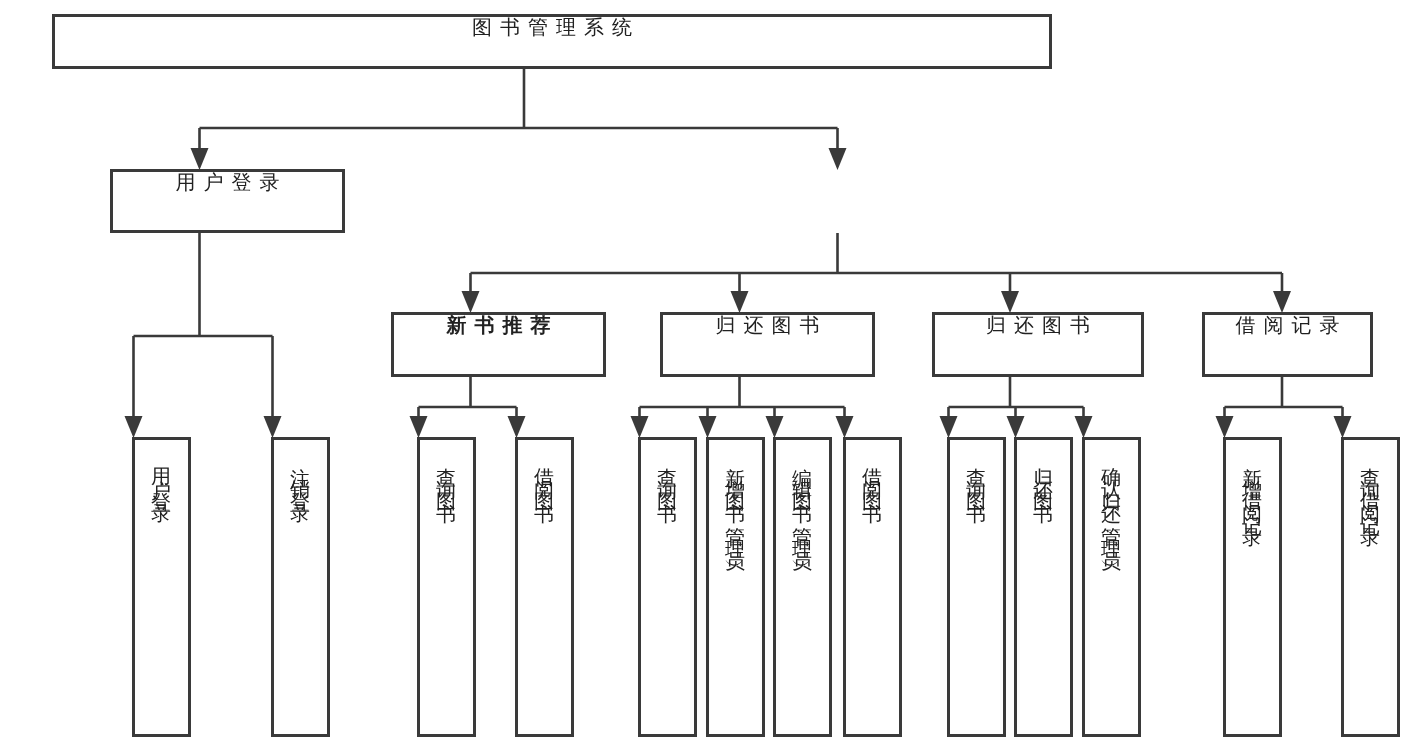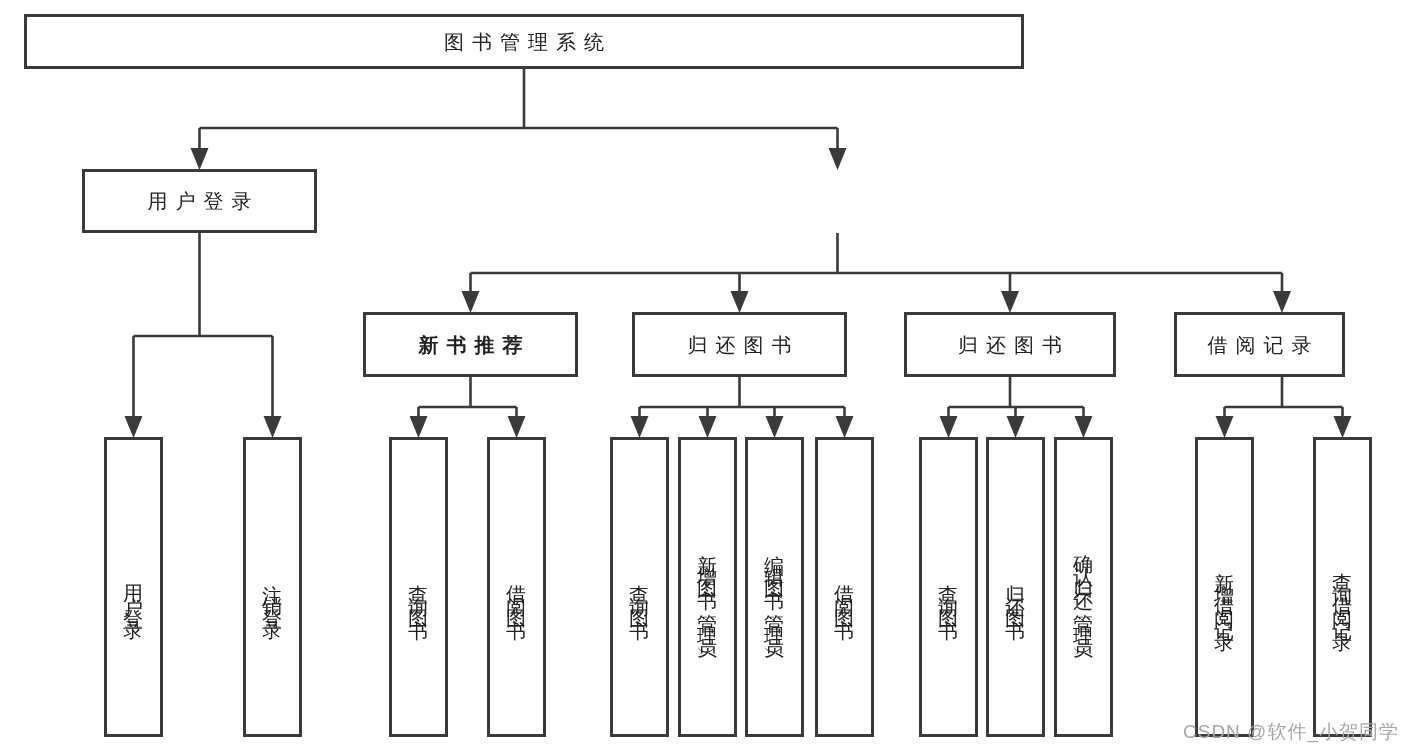--- a/index.html
+++ b/index.html
@@ -23,22 +23,23 @@
   svg.edges path {
     stroke: #3a3a3a; stroke-width: 2.6; fill: none;
   }
   svg.edges polygon {
     fill: #3a3a3a; stroke: none;
   }
   .box {
     position: absolute;
     background: #ffffff;
     border: 3px solid #3a3a3a;
-    display: flex; align-items: center; justify-content: center;
+    display: flex; align-items: flex-start; justify-content: center;
     color: #212121;
+    margin-left: 28px;
   }
   .hbox .lbl {
     font-size: 20px;
     letter-spacing: 8px;
     padding-left: 8px;       
     white-space: nowrap;
     line-height: 1;
   }
   .vbox {
     top: 437px;
@@ -170,15 +171,14 @@
   <div class="box vbox" style="left:1054px;">
     <span class="lbl">确认归还（管理员）</span>
   </div>
   <div class="box vbox" style="left:1195px;">
     <span class="lbl">新增借阅记录</span>
   </div>
   <div class="box vbox" style="left:1313px;">
     <span class="lbl">查询借阅记录</span>
   </div>
 
-  <div class="watermark">CSDN @软件_小贺同学</div>
 
 </div>
 
 </body></html>

